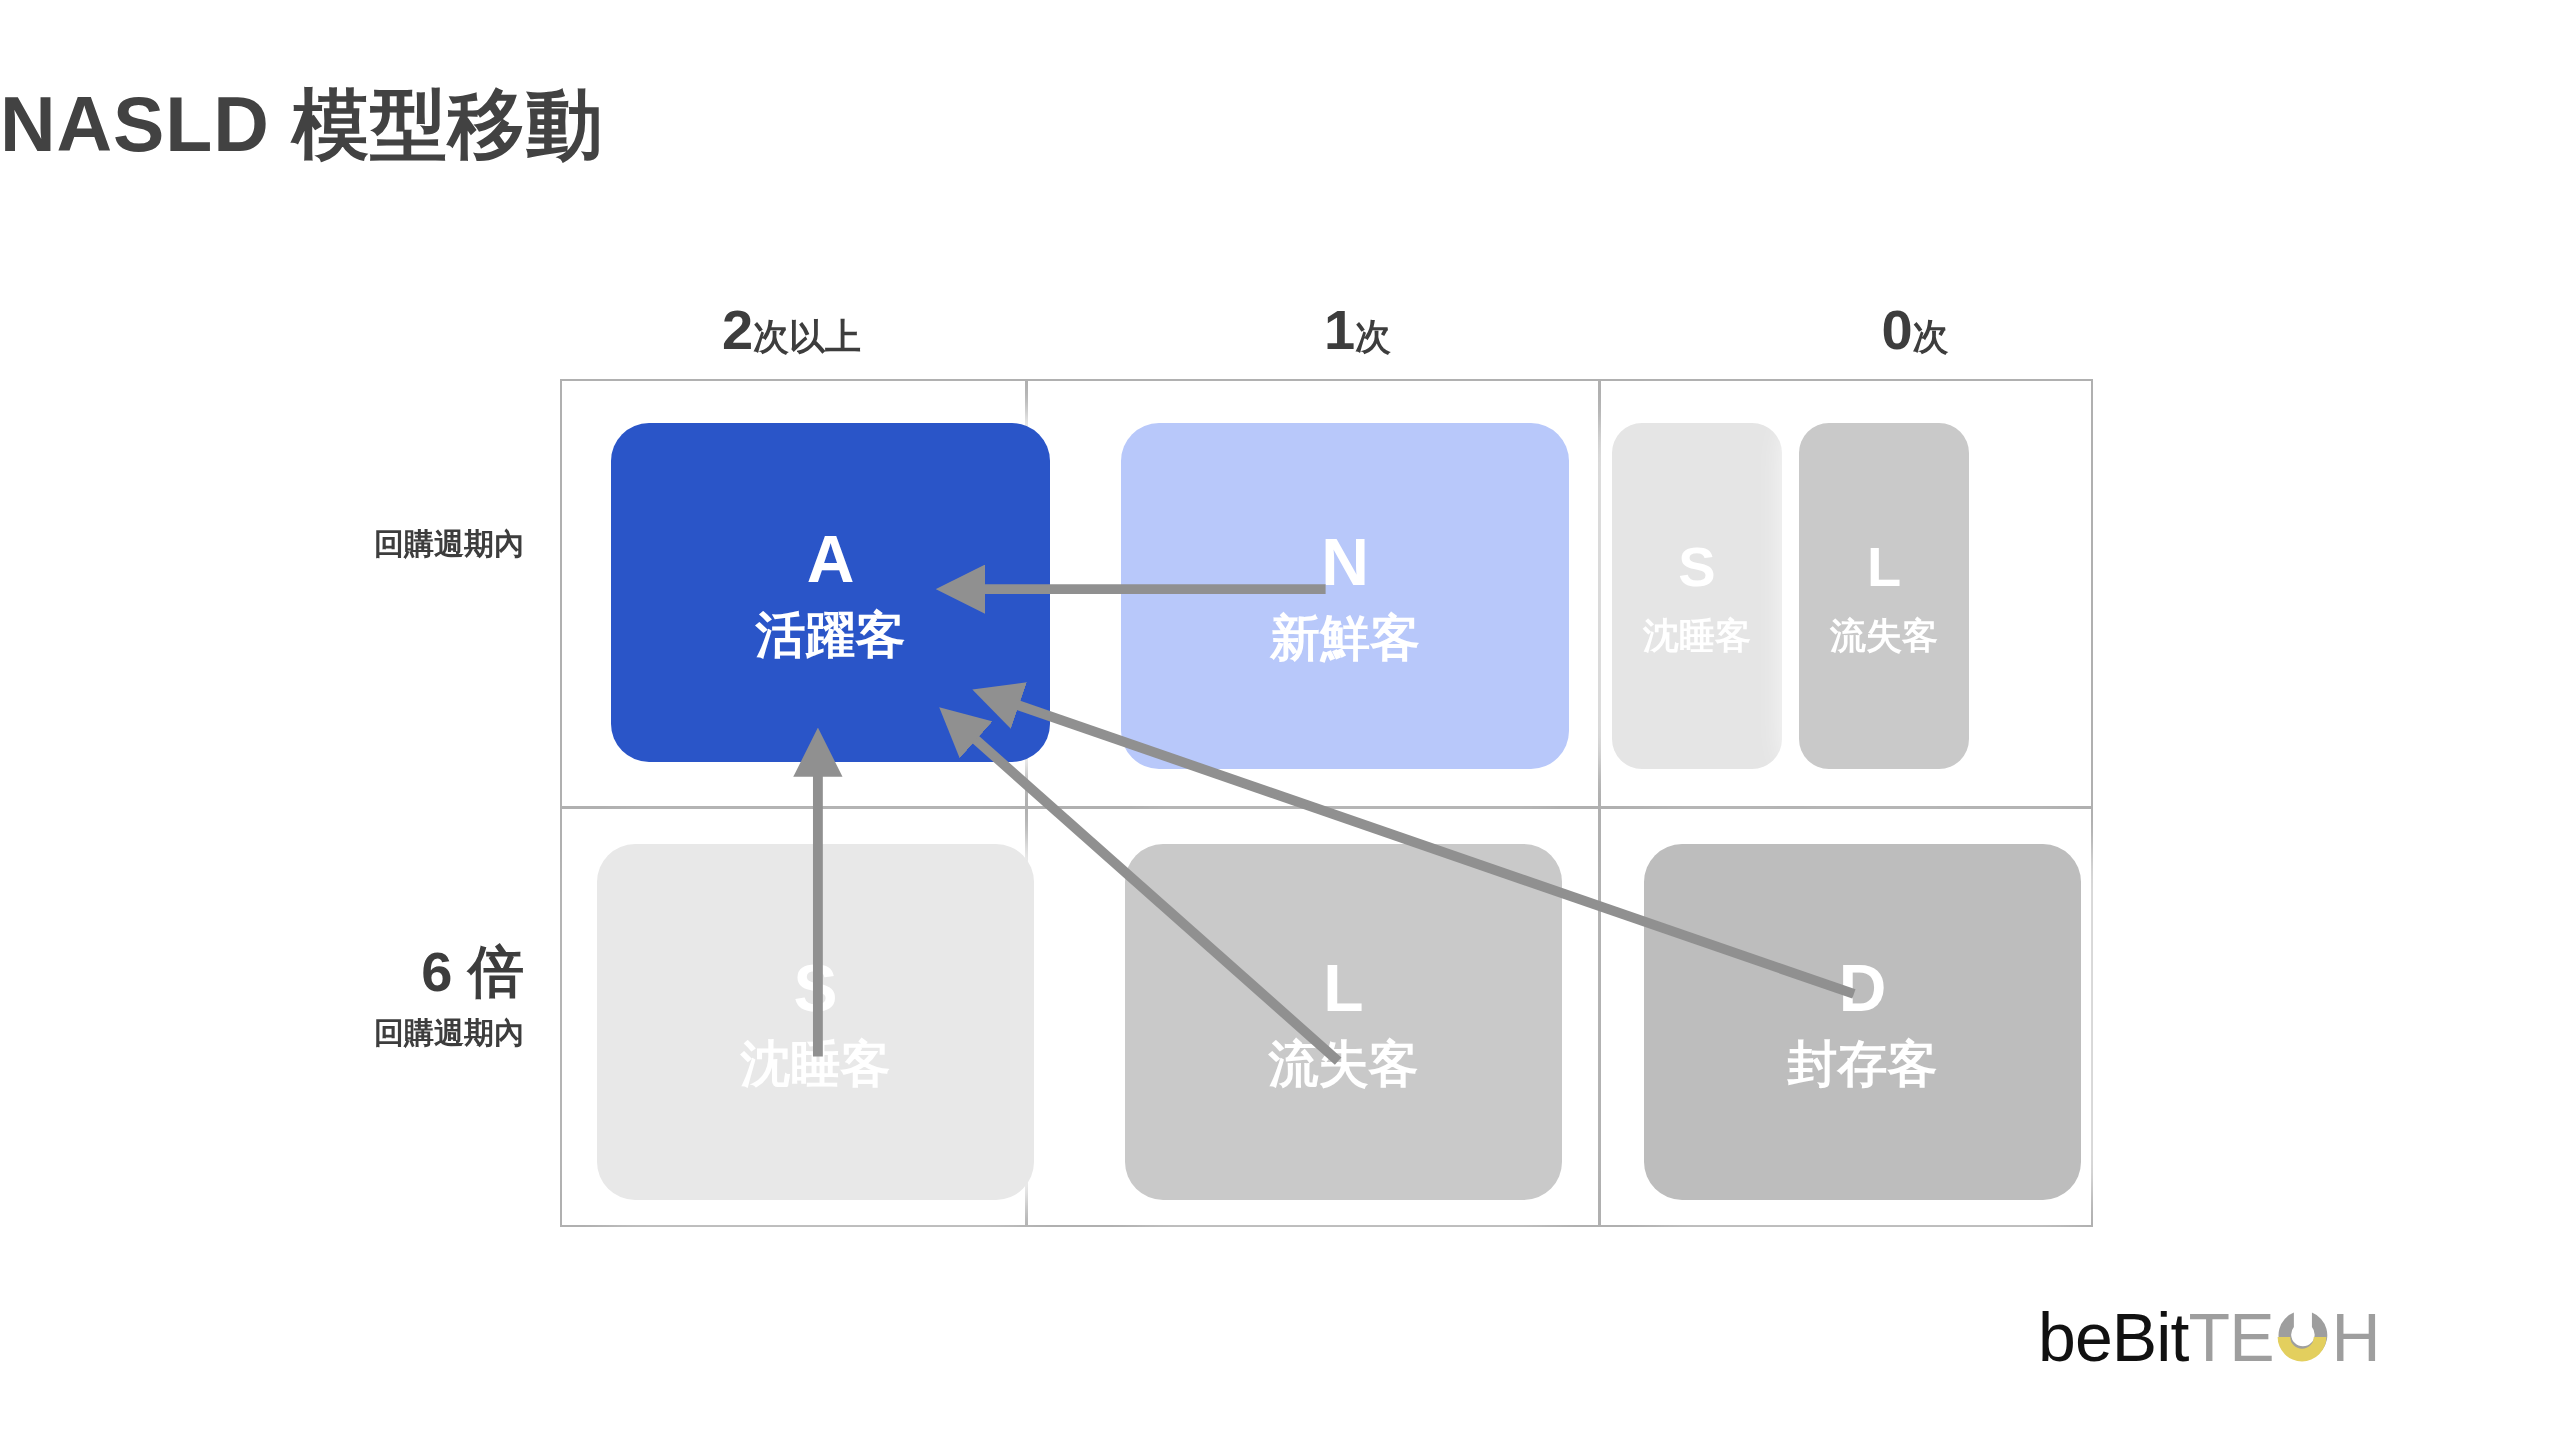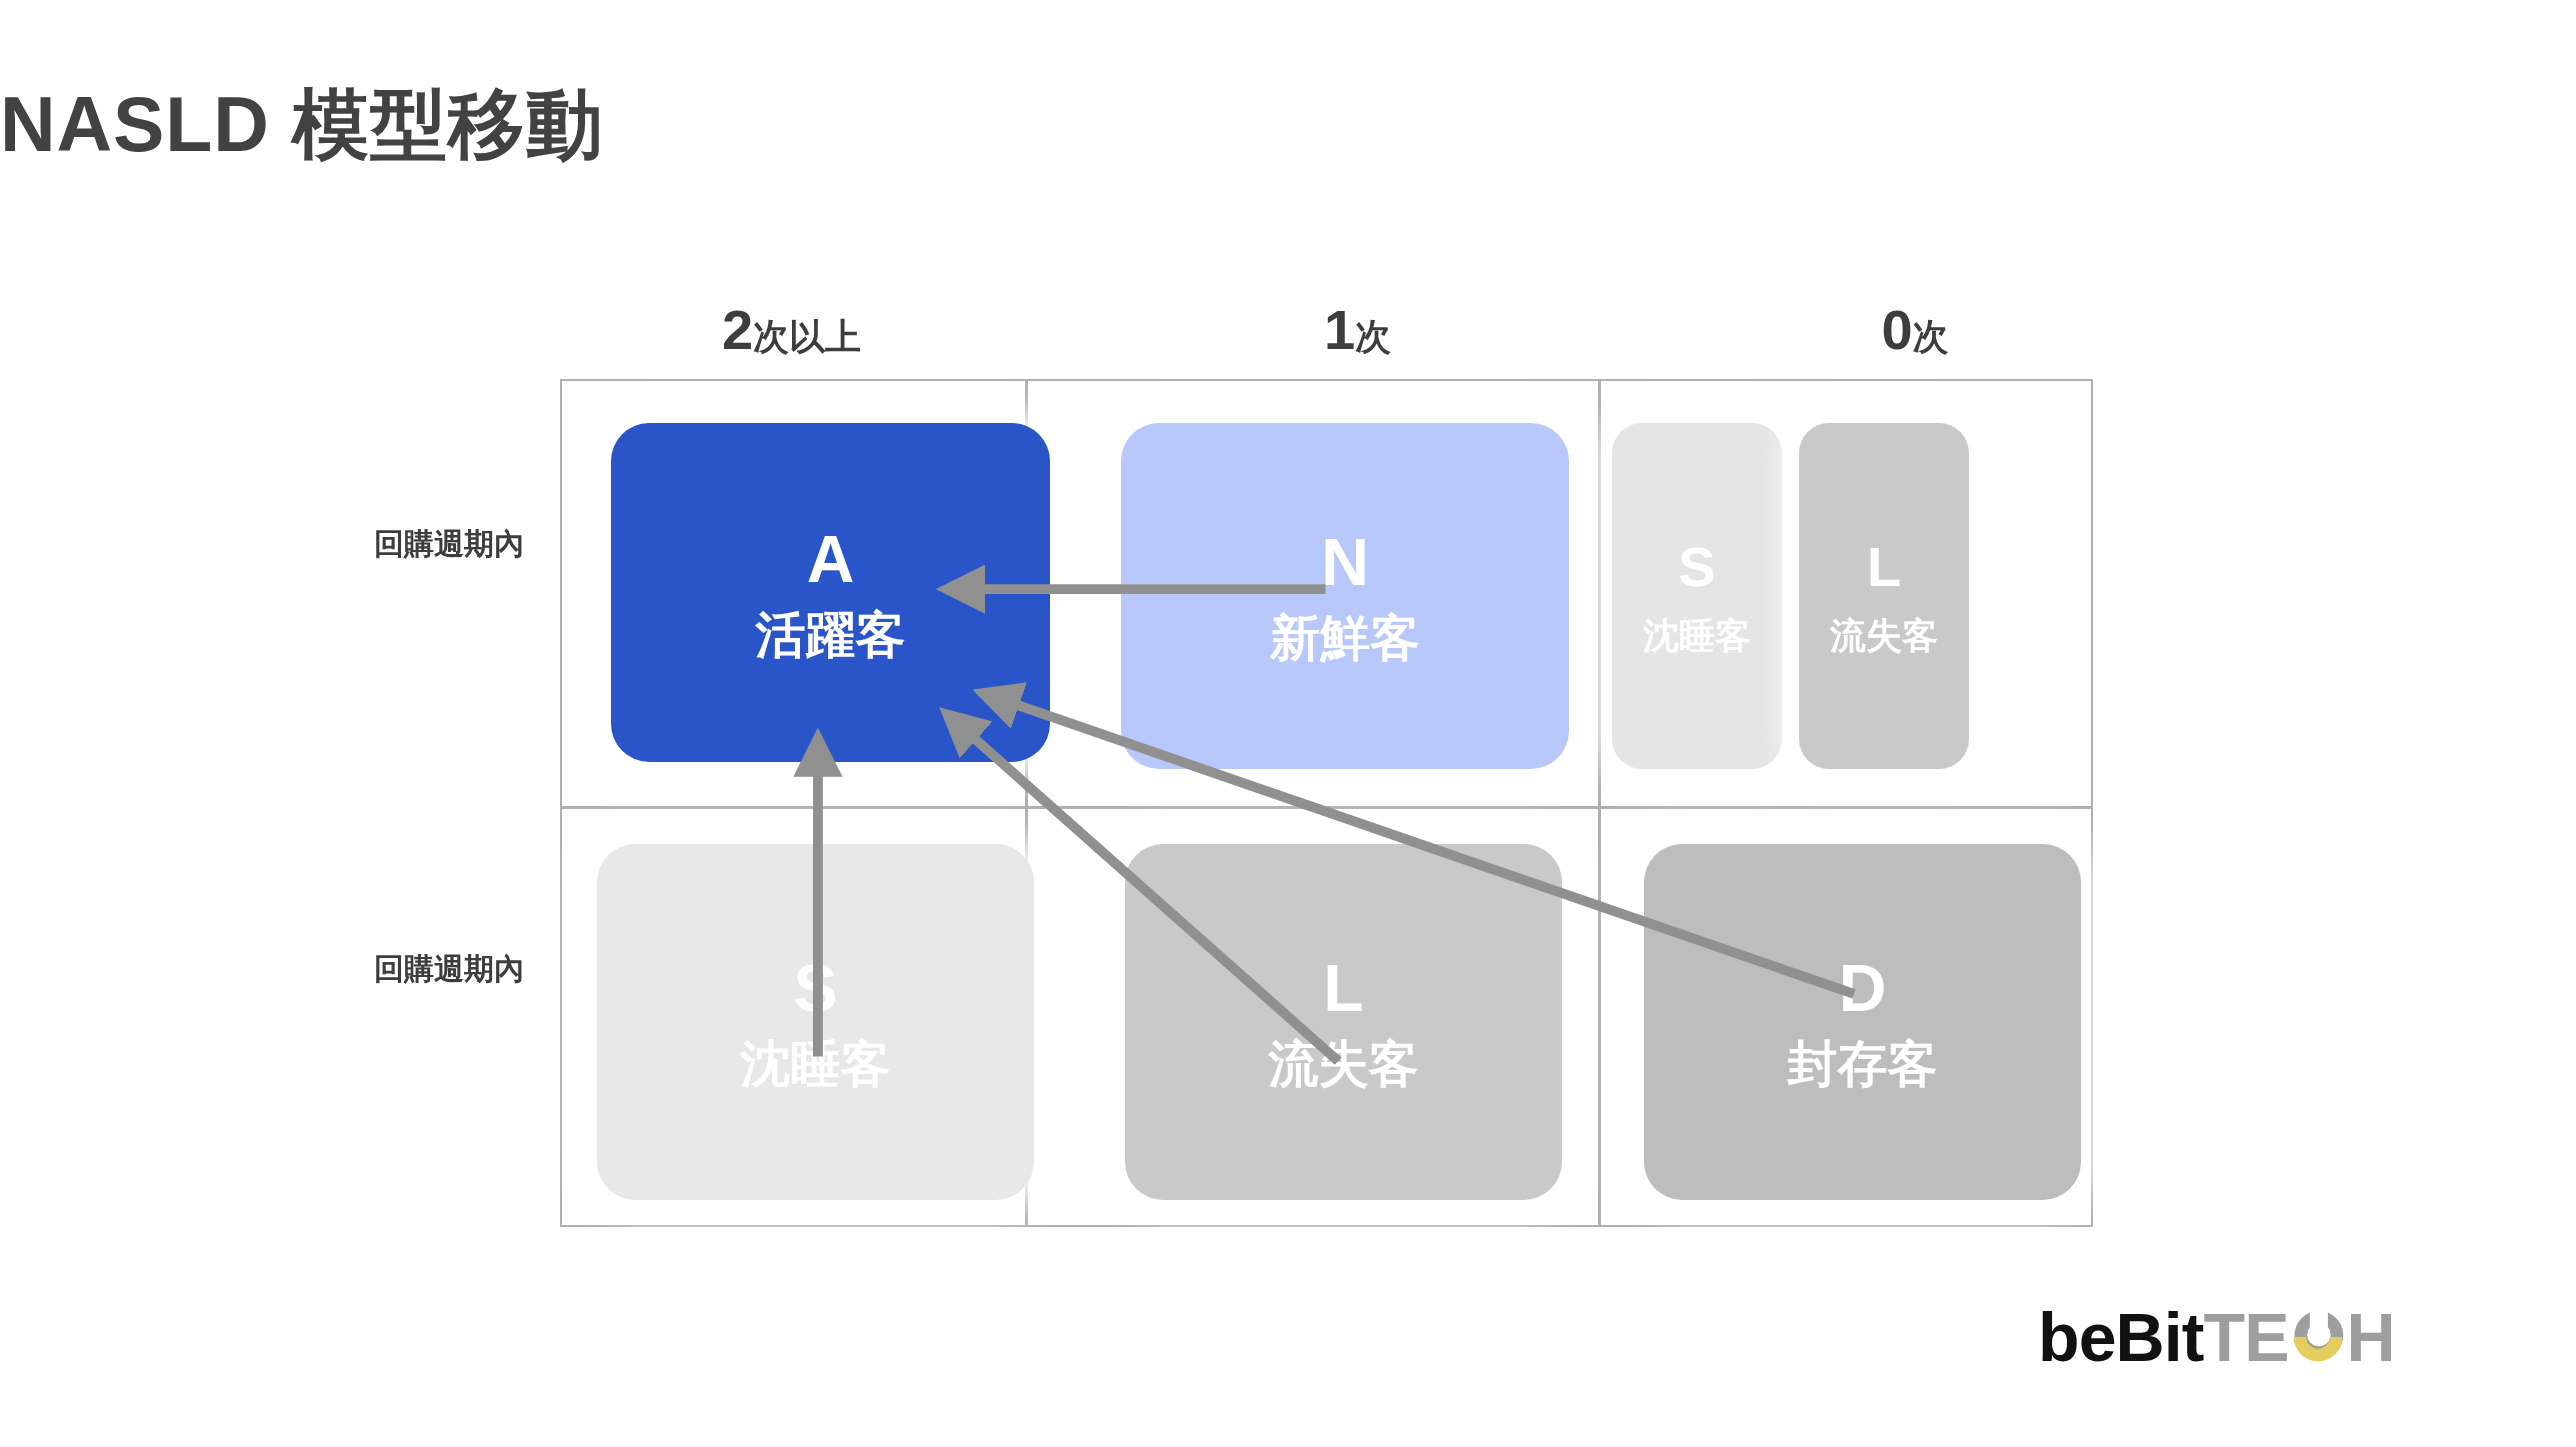--- a/index.html
+++ b/index.html
@@ -146,21 +146,21 @@
     height: 1447px;
     pointer-events: none;
   }
 
   
   .logo {
     position: absolute;
     left: 2038px;
     top: 1303px;
     font-size: 68px;
-    font-weight: bold;
+    font-weight: normal;
     letter-spacing: -0.9px;
     white-space: nowrap;
     line-height: 1;
   }
   .logo .bebit { color: #111111; }
   .logo .tech  { color: #9e9e9e; }
   .logo svg { vertical-align: baseline; }
 </style>
 </head>
 <body>
@@ -174,20 +174,21 @@
   <span class="num">1</span><span class="sfx">次</span>
 </div>
 <div class="col-head h3">
   <span class="num">0</span><span class="sfx">次</span>
 </div>
 
 <div class="row-head r1">
   <div class="sub">回購週期內</div>
 </div>
 <div class="row-head r2">
+  <div class="big">6 倍</div>
   <div class="sub">回購週期內</div>
 </div>
 
 <div class="matrix">
   <div class="vline c1"></div>
   <div class="vline c2"></div>
   <div class="hline"></div>
 </div>
 
 <div class="card" id="card-a" style="background:#2a55c8;">

